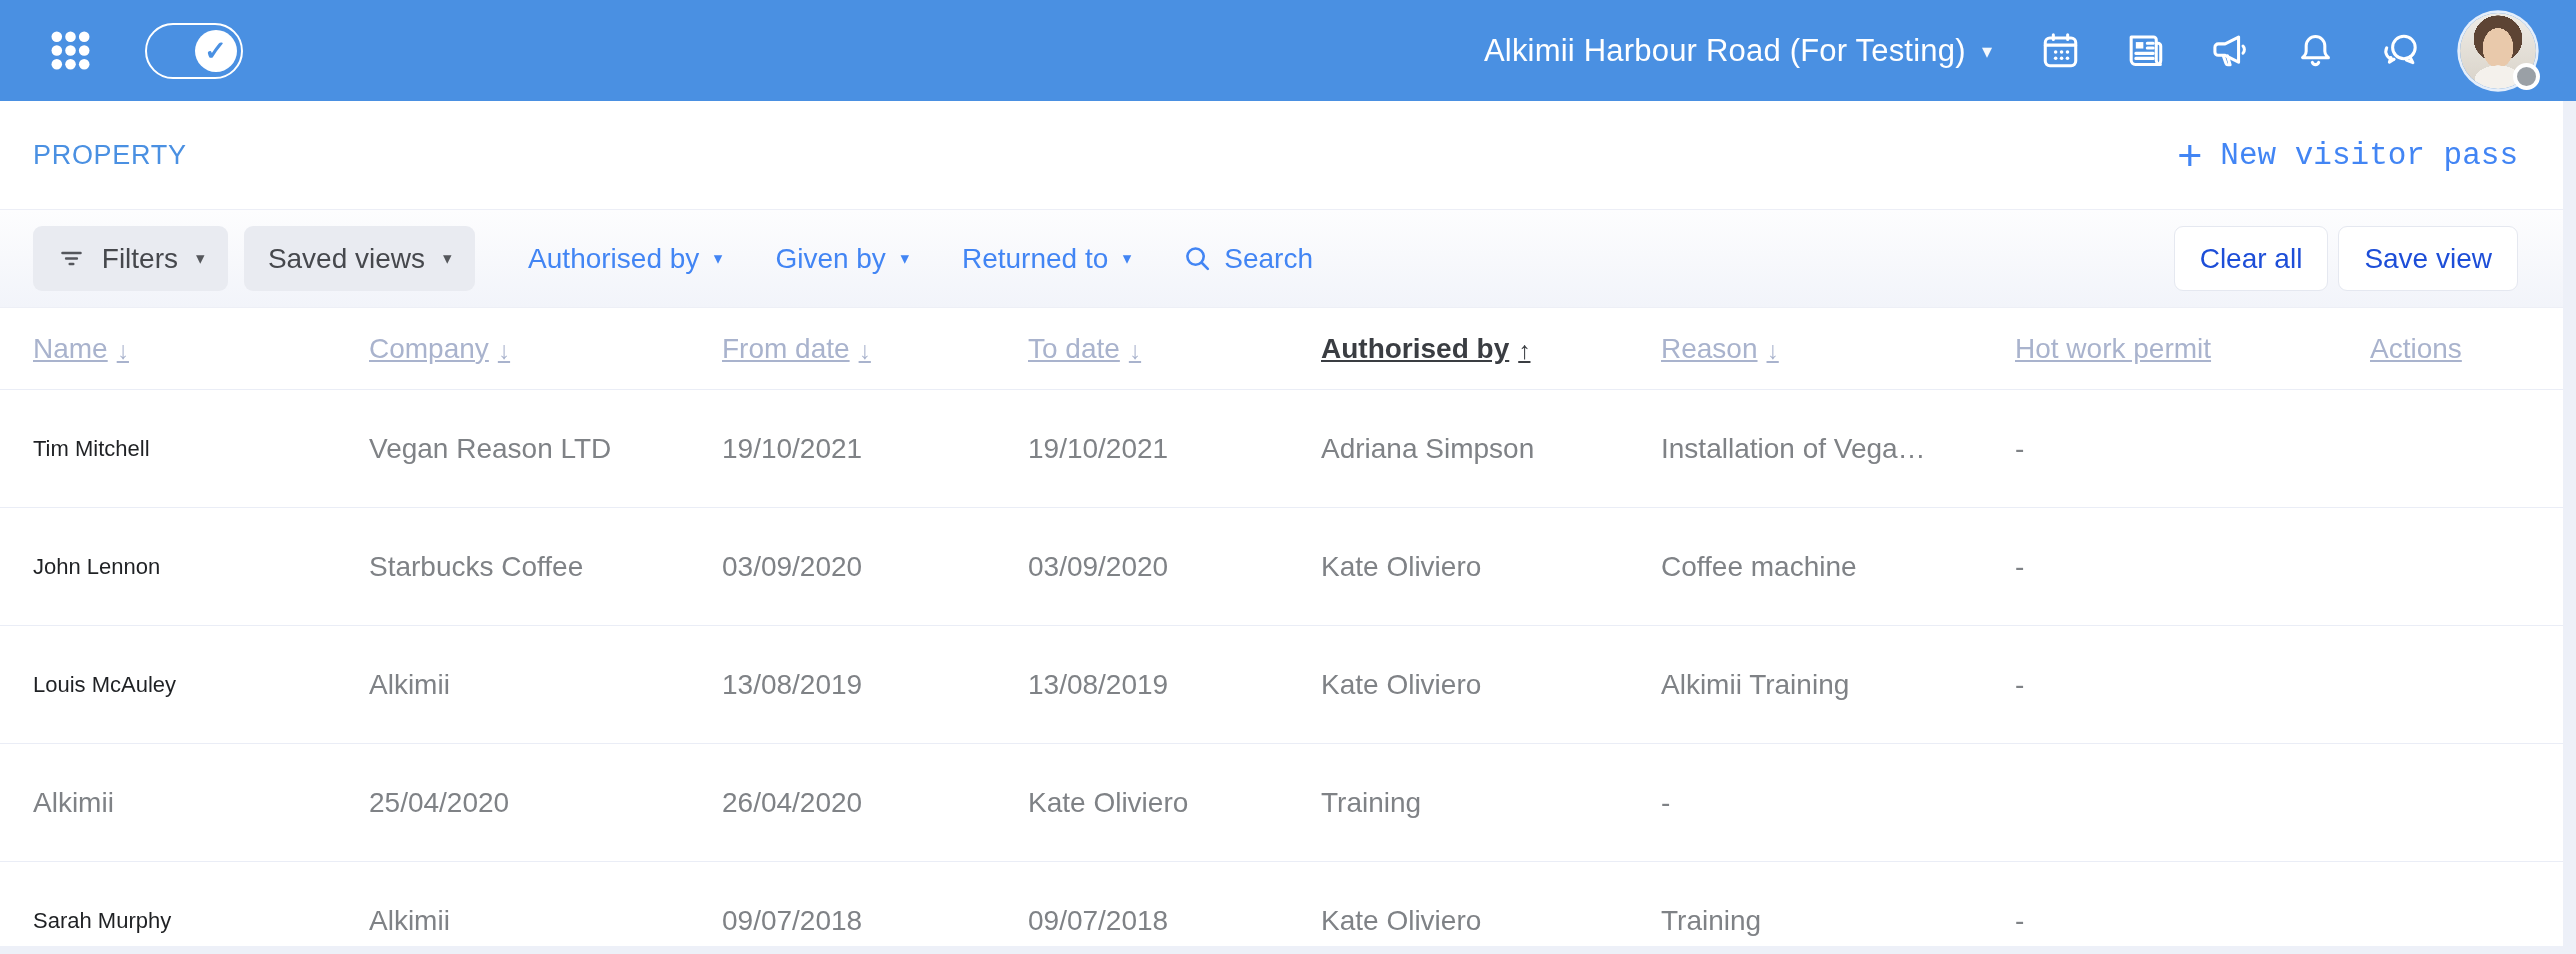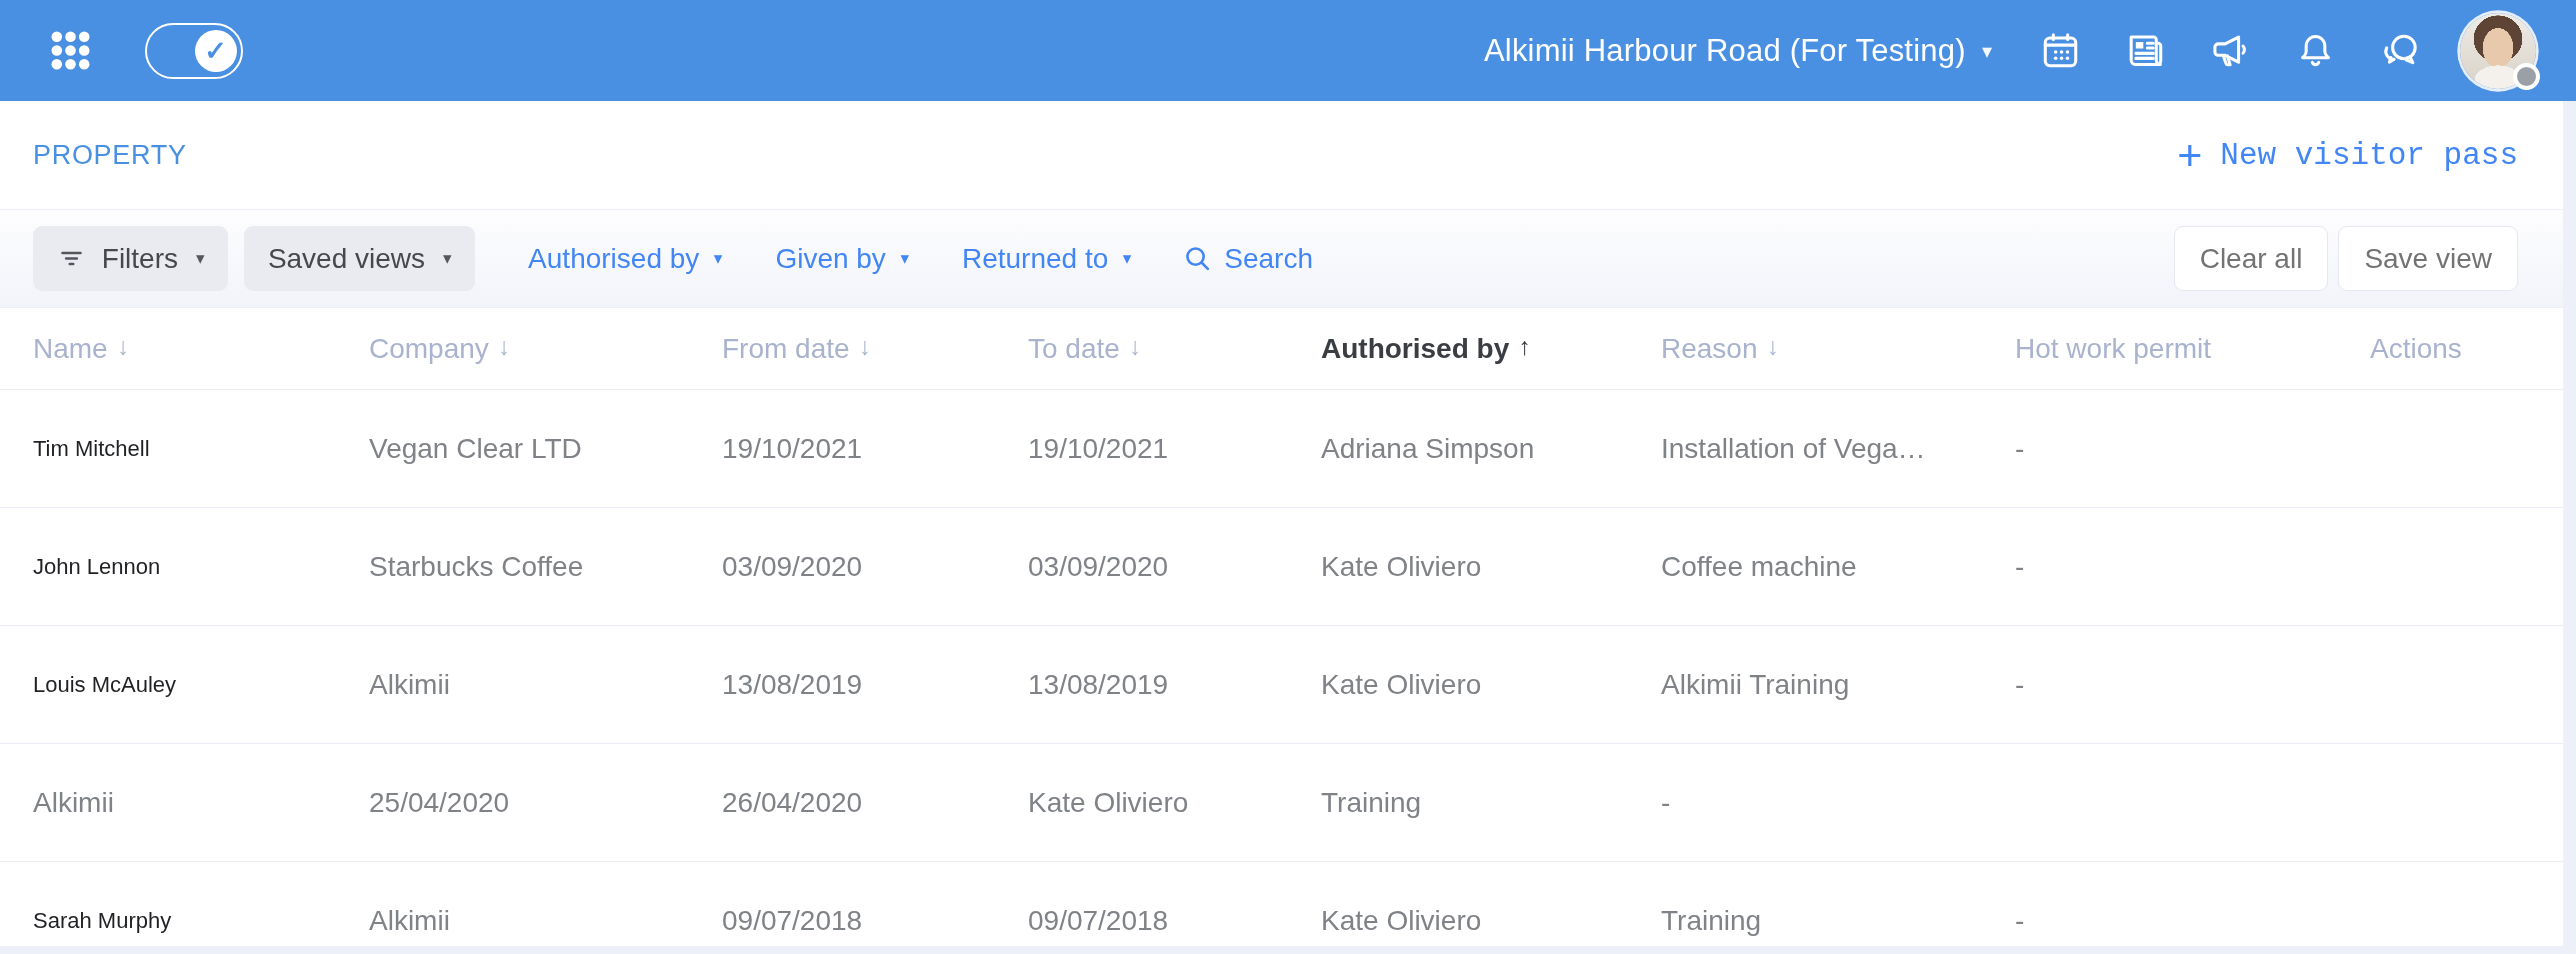--- a/index.html
+++ b/index.html
@@ -55,30 +55,30 @@
   .chip-btn .f-icon { margin-right:16.3px; display:flex; }
   .chip-btn .caret { font-size:17px; color:#55575c; margin-left:18px; }
   .link-group { display:flex; align-items:center; margin-left:53px; gap:53px; }
   .drop-link { display:flex; align-items:center; color:#4285F4; font-size:28px; cursor:pointer; }
   .drop-link .caret { font-size:17px; margin-left:14.5px; }
   .search-link { display:flex; align-items:center; color:#4285F4; font-size:28px;
                  cursor:pointer; margin-left:51px; }
   .search-link svg { width:31px; height:31px; margin-right:11px; }
   .filter-spacer { flex:1; }
   .ghost-btn { height:65px; background:#fff; border:1.8px solid #e5e8f0; border-radius:9px;
-               padding:0 25px; font-size:28px; color:#737373; cursor:pointer;
+               padding:0 25px; font-size:28px; color:#1d4ed8; cursor:pointer;
                font-family:inherit; }
   .ghost-btn + .ghost-btn { margin-left:10px; }
 
   
   .grid-row { display:grid;
               grid-template-columns:336px 353px 306px 293px 340px 354px 355px 1fr;
               padding-left:33px; align-items:center; }
   .thead { height:82px; border-bottom:1.8px solid #eaedf6; }
-  .th { display:flex; align-items:flex-start; color:#a9b3cd; font-size:28px; cursor:pointer; }
+  .th { display:flex; align-items:flex-end; color:#a9b3cd; font-size:28px; cursor:pointer;text-decoration:underline; }
   .th .sort { margin-left:9px; font-size:24.5px; }
   .th.active { color:#3a3d42; font-weight:700; }
   .trow { height:118px; border-bottom:1.8px solid #eaedf6; background:#fff; }
   .trow:last-child { border-bottom:none; }
   .td { font-size:28px; color:#7f8286; white-space:nowrap; overflow:hidden; }
   .td.name { font-size:22px; color:#1f2124; }
 
   
   .vscroll { position:absolute; top:101px; right:0; width:12.7px; bottom:0; background:#edf0f8; }
   .hscroll { position:absolute; left:0; right:12.7px; bottom:0; height:9px; background:#edf0f8; }
@@ -250,21 +250,21 @@
     <div class="th">
       <span>Hot work permit</span>
     </div>
     <div class="th">
       <span>Actions</span>
     </div>
   </div>
 
   <div class="grid-row trow">
     <div class="td name">Tim Mitchell</div>
-    <div class="td">Vegan Clear LTD</div>
+    <div class="td">Vegan Reason LTD</div>
     <div class="td">19/10/2021</div>
     <div class="td">19/10/2021</div>
     <div class="td">Adriana Simpson</div>
     <div class="td">Installation of Vega…</div>
     <div class="td">-</div>
     <div class="td"></div>
   </div>
 
   <div class="grid-row trow">
     <div class="td name">John Lennon</div>

